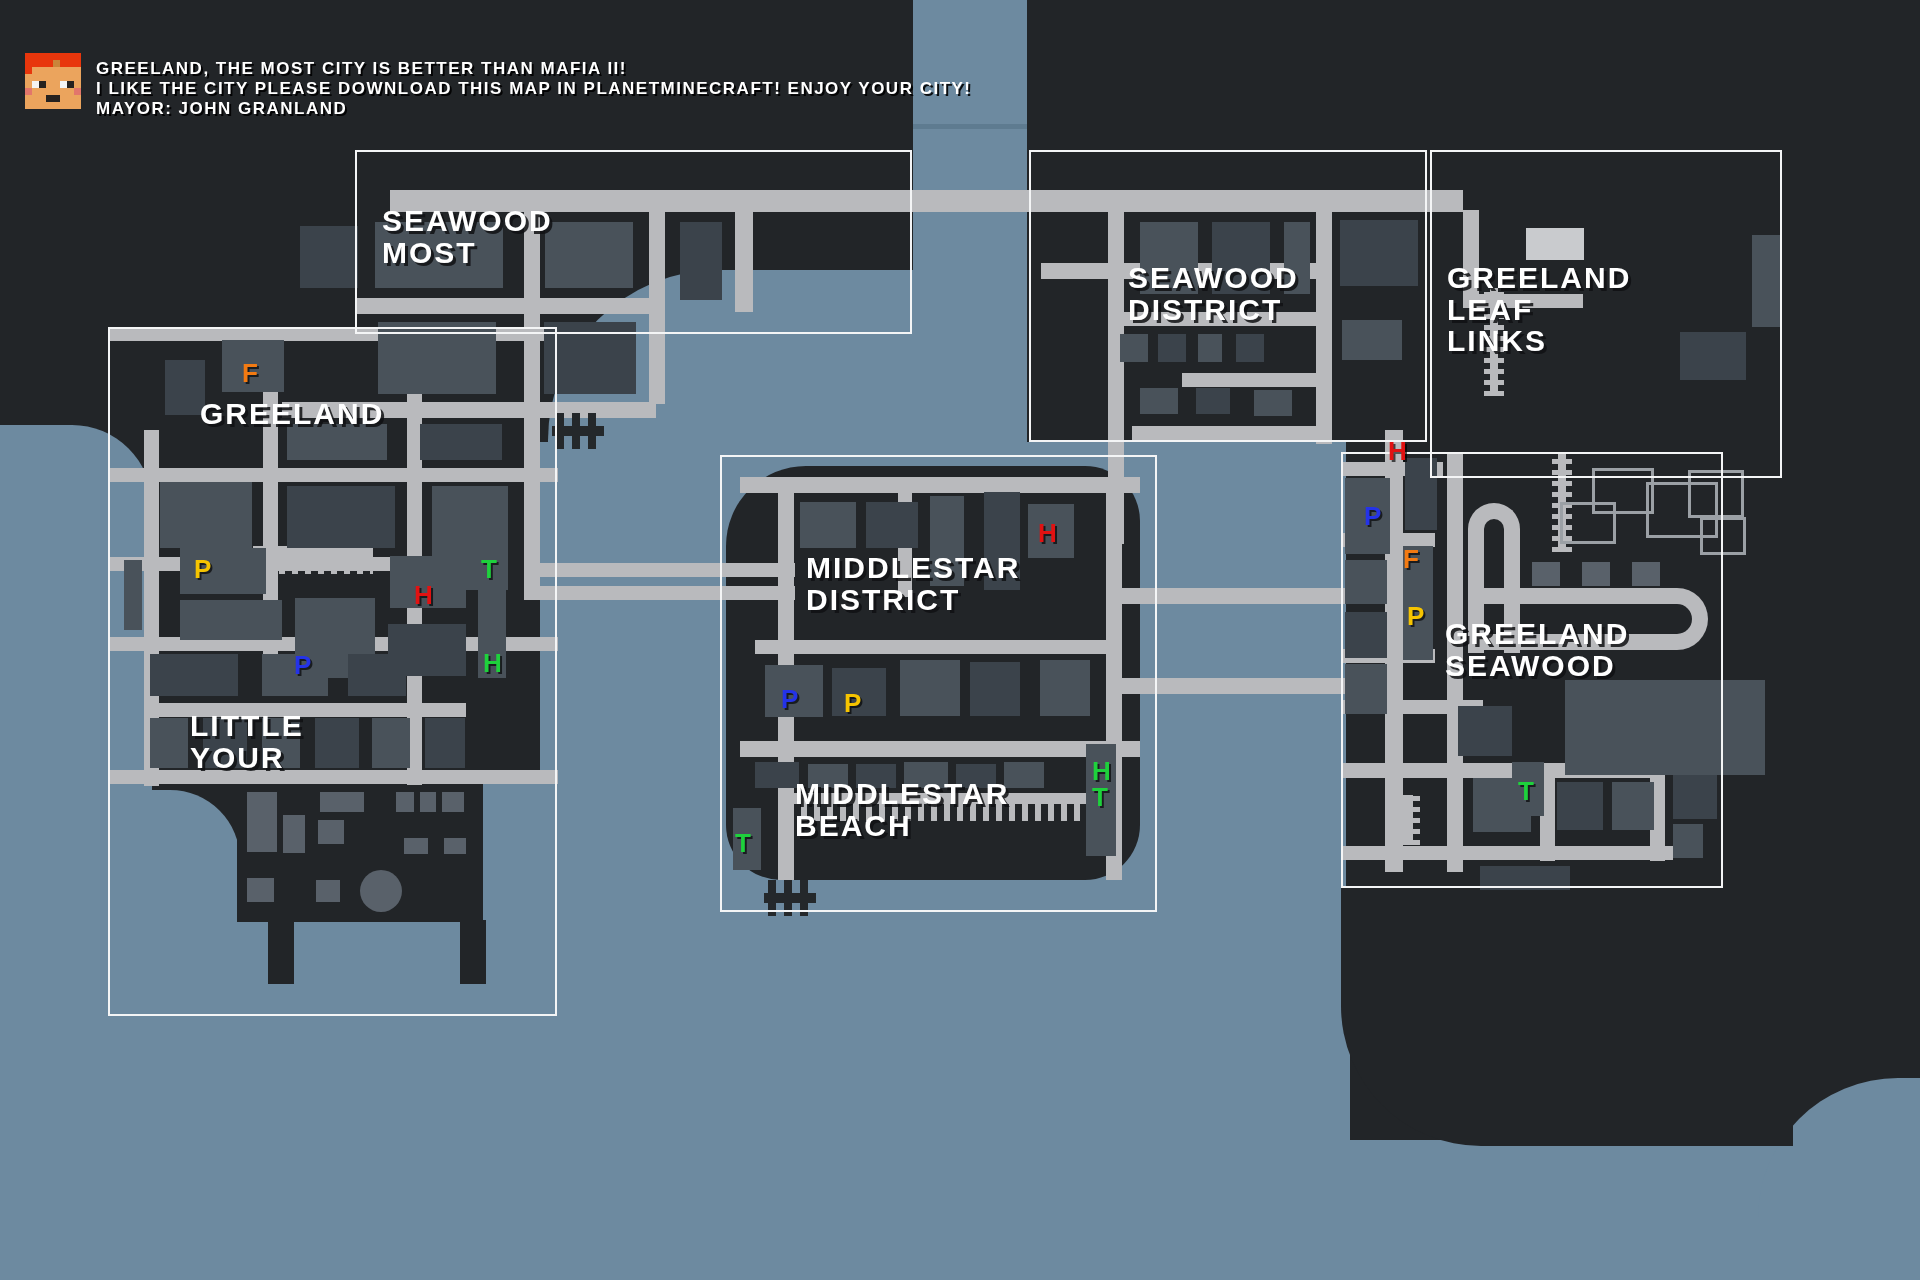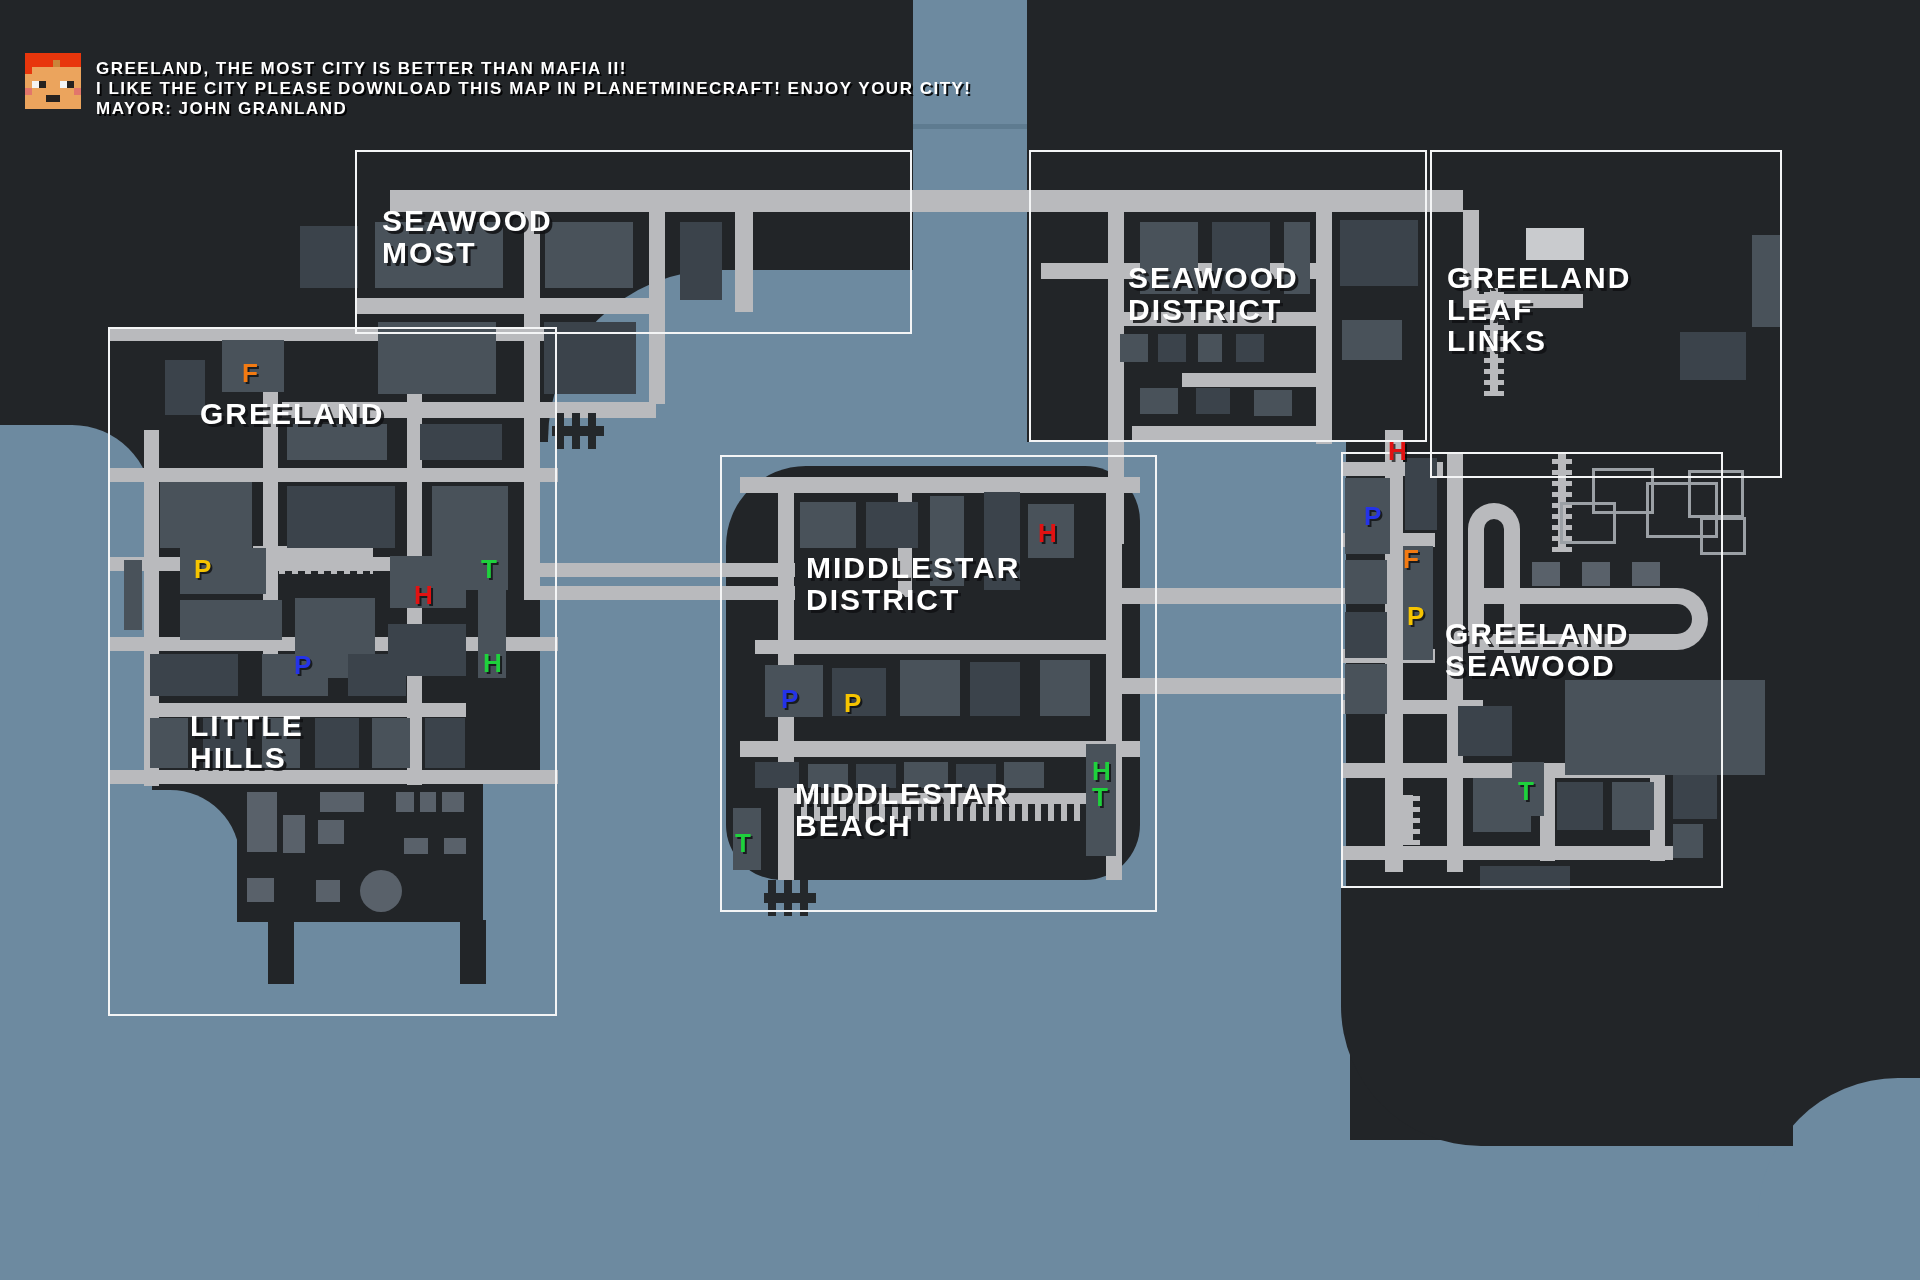--- a/index.html
+++ b/index.html
@@ -202,21 +202,21 @@
       <div class="loopH" style="left: 1468px; top: 588px; width: 240px; height: 62px;"></div>
       <div class="golfo" style="left: 1592px; top: 468px; width: 62px; height: 46px;"></div>
       <div class="golfo" style="left: 1646px; top: 482px; width: 72px; height: 56px;"></div>
       <div class="golfo" style="left: 1560px; top: 502px; width: 56px; height: 42px;"></div>
       <div class="golfo" style="left: 1688px; top: 470px; width: 56px; height: 48px;"></div>
       <div class="golfo" style="left: 1700px; top: 517px; width: 46px; height: 38px;"></div>
       <div class="bound" style="left: 355px; top: 150px; width: 557px; height: 184px;"></div>
       <div class="dlabel" style="left: 382px; top: 205px;">SEAWOOD MOST</div>
       <div class="bound" style="left: 108px; top: 327px; width: 449px; height: 689px;"></div>
       <div class="dlabel" style="left: 200px; top: 398px;">GREELAND</div>
-      <div class="dlabel" style="left: 190px; top: 710px;">LITTLE HILLS</div>
+      <div class="dlabel" style="left: 190px; top: 710px;">LITTLE YOUR</div>
       <div class="bound" style="left: 720px; top: 455px; width: 437px; height: 457px;"></div>
       <div class="dlabel" style="left: 806px; top: 552px;">MIDDLESTAR
 DISTRICT</div>
       <div class="dlabel" style="left: 795px; top: 778px;">MIDDLESTAR
 BEACH</div>
       <div class="bound" style="left: 1029px; top: 150px; width: 398px; height: 292px;"></div>
       <div class="dlabel" style="left: 1128px; top: 262px;">SEAWOOD
 DISTRICT</div>
       <div class="bound" style="left: 1430px; top: 150px; width: 352px; height: 328px;"></div>
       <div class="dlabel" style="left: 1447px; top: 262px;">GREELAND

